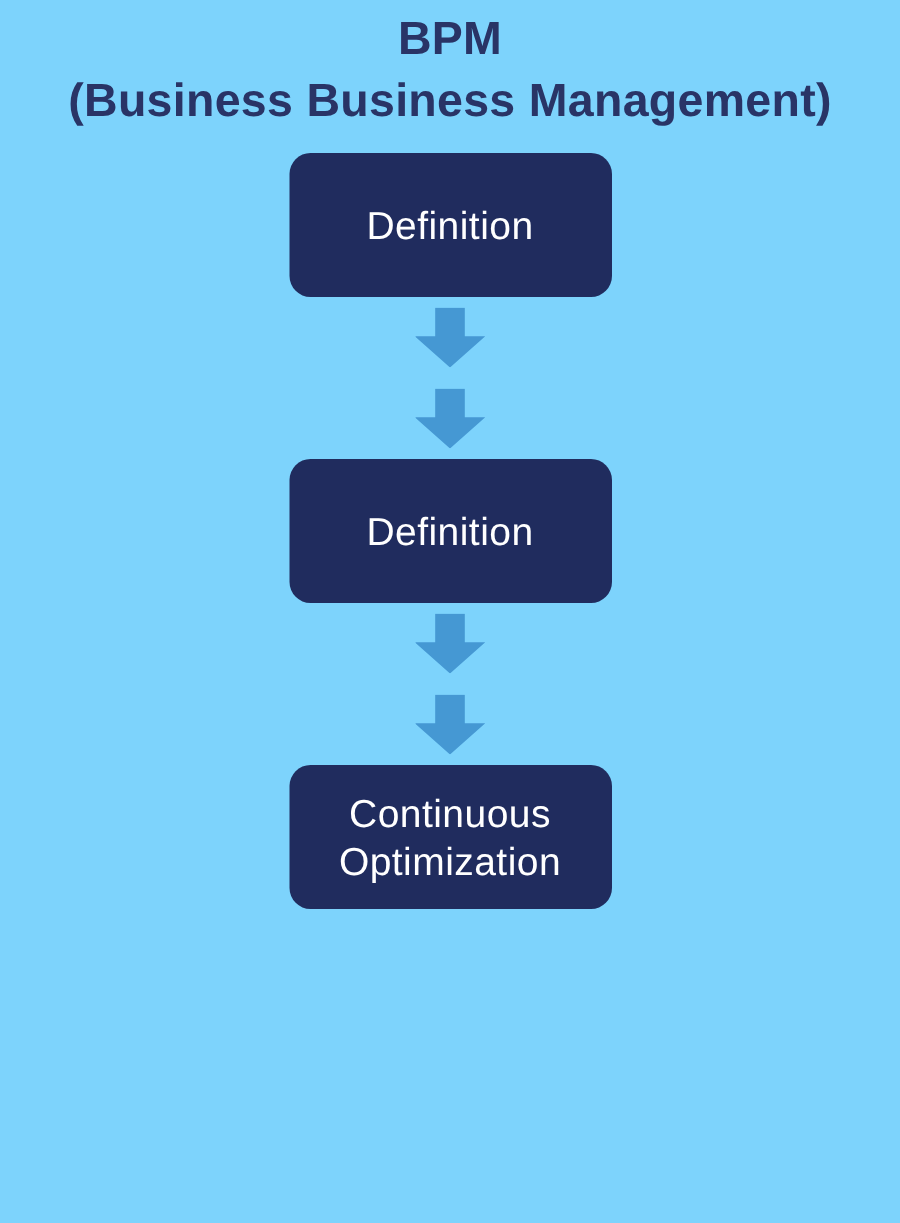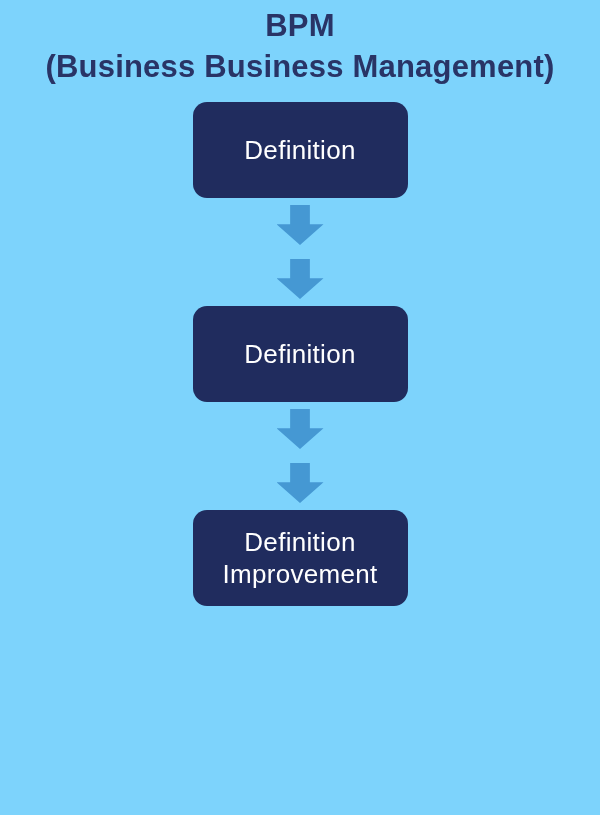--- a/index.html
+++ b/index.html
@@ -83,17 +83,17 @@
     <div class="step-box">
       <span>Definition</span>
     </div>
 
     <div class="flow-arrow"></div>
 
 
     <div class="flow-arrow"></div>
 
     <div class="step-box">
-      <span>Definition Improvement</span>
+      <span>Continuous Optimization</span>
     </div>
 
   </div>
 </div>
 
 </body></html>

